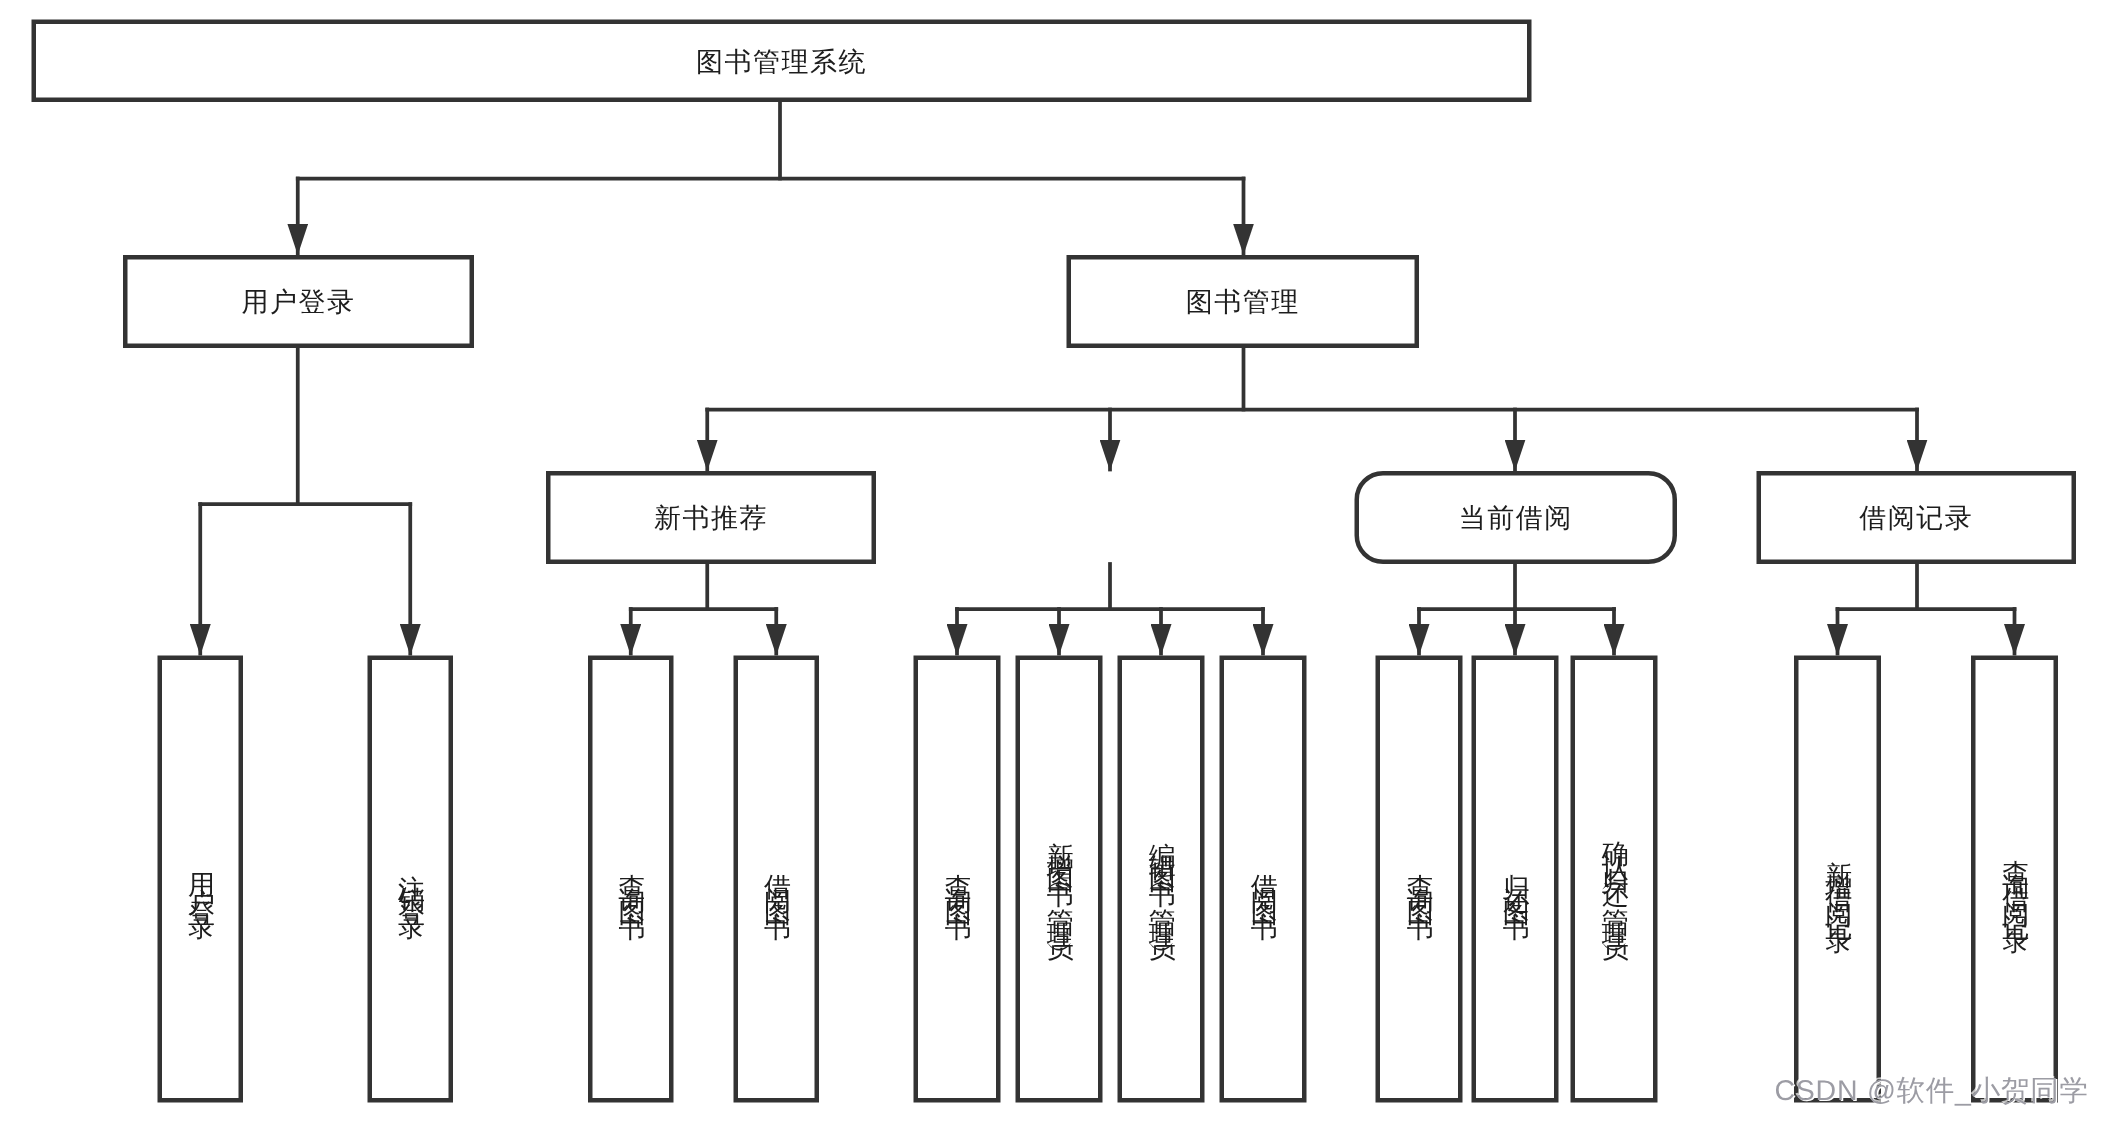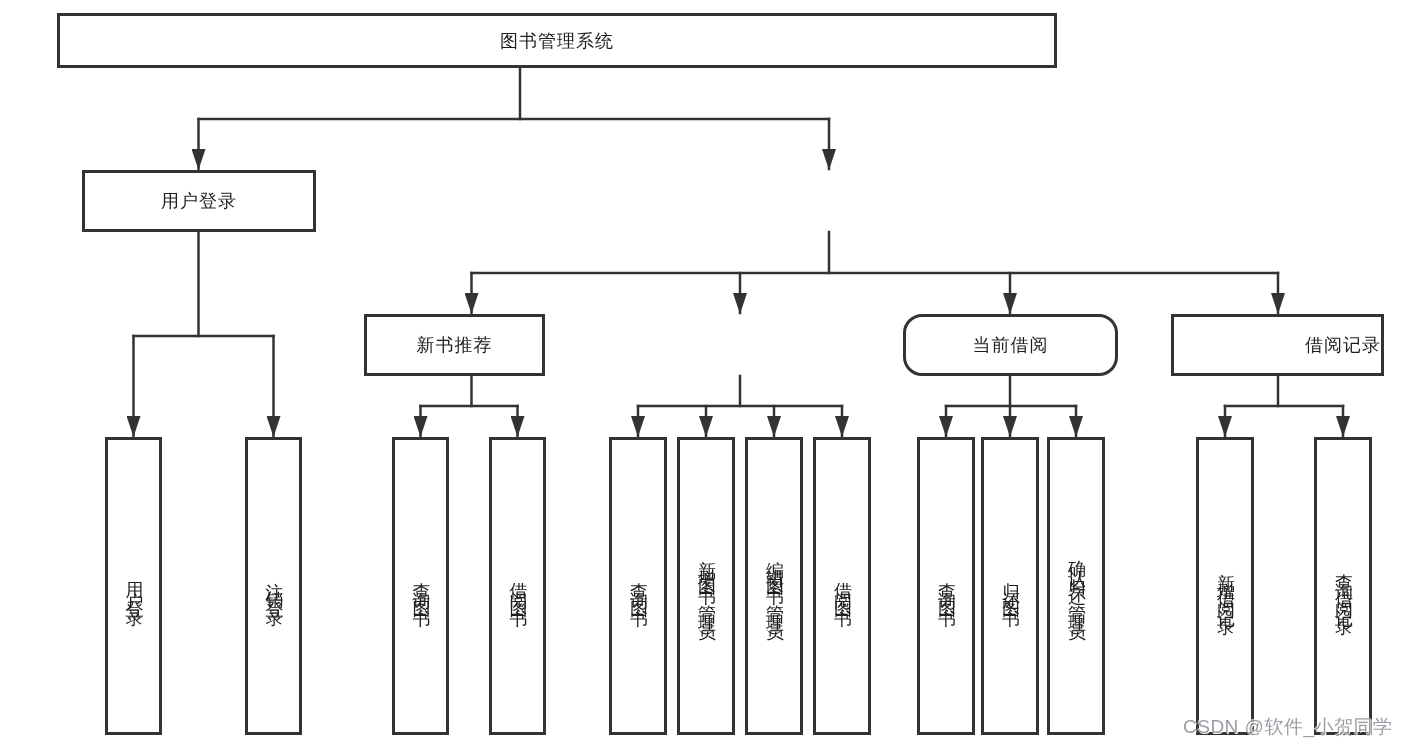--- a/index.html
+++ b/index.html
@@ -22,37 +22,37 @@
     background: #ffffff;
     border: 3px solid #333333;
     color: #1d1d1d;
     display: flex;
     align-items: center;
     justify-content: center;
     font-size: 18px;
     letter-spacing: 1px;
     text-align: center;
   }
-  .node.root   { left: 21px;  top: 13px;  width: 1000px; height: 55px; margin-left: 36px; }
+  .node.root   { left: 21px;  top: 13px;  width: 1000px; height: 55px; }
   .node.lvl2   { top: 170px; height: 62px; }
   .node.lvl3   { top: 314px; height: 62px; }
   .node.leaf   { top: 437px; height: 298px; }
   .node.leaf span {
     writing-mode: vertical-rl;
     text-orientation: mixed;
     letter-spacing: 9px;
     line-height: 1.1;
     font-size: 18px;
   }
   #n-user-login      { left: 82px;   width: 234px; }
   #n-book-management { left: 711px;  width: 235px; }
-  #n-new-book        { left: 364px;  width: 181px; }
+  #n-new-book        { left: 364px;  width: 220px; }
   #n-book-borrow     { left: 633px;  width: 214px; }
   #n-current-borrow  { left: 903px;  width: 215px; border-radius: 19px; }
-  #n-borrow-records  { left: 1171px; width: 213px; justify-content: flex-end; }
+  #n-borrow-records  { left: 1171px; width: 213px; }
   #leaf-ul-0  { left: 105px;  width: 57px; }
   #leaf-ul-1  { left: 245px;  width: 57px; }
   #leaf-nb-0  { left: 392px;  width: 57px; }
   #leaf-nb-1  { left: 489px;  width: 57px; }
   #leaf-bb-0  { left: 609px;  width: 58px; }
   #leaf-bb-1  { left: 677px;  width: 58px; }
   #leaf-bb-2  { left: 745px;  width: 58px; }
   #leaf-bb-3  { left: 813px;  width: 58px; }
   #leaf-cb-0  { left: 917px;  width: 58px; }
   #leaf-cb-1  { left: 981px;  width: 58px; }
@@ -126,20 +126,23 @@
     </g>
   </svg>
 
   <div class="node root">
     <span>图书管理系统</span>
   </div>
 
   <div class="node lvl2" id="n-user-login">
     <span>用户登录</span>
   </div>
+  <div class="node lvl2" id="n-book-management">
+    <span>图书管理</span>
+  </div>
 
   <div class="node lvl3" id="n-new-book">
     <span>新书推荐</span>
   </div>
   <div class="node lvl3" id="n-current-borrow">
     <span>当前借阅</span>
   </div>
   <div class="node lvl3" id="n-borrow-records">
     <span>借阅记录</span>
   </div>

